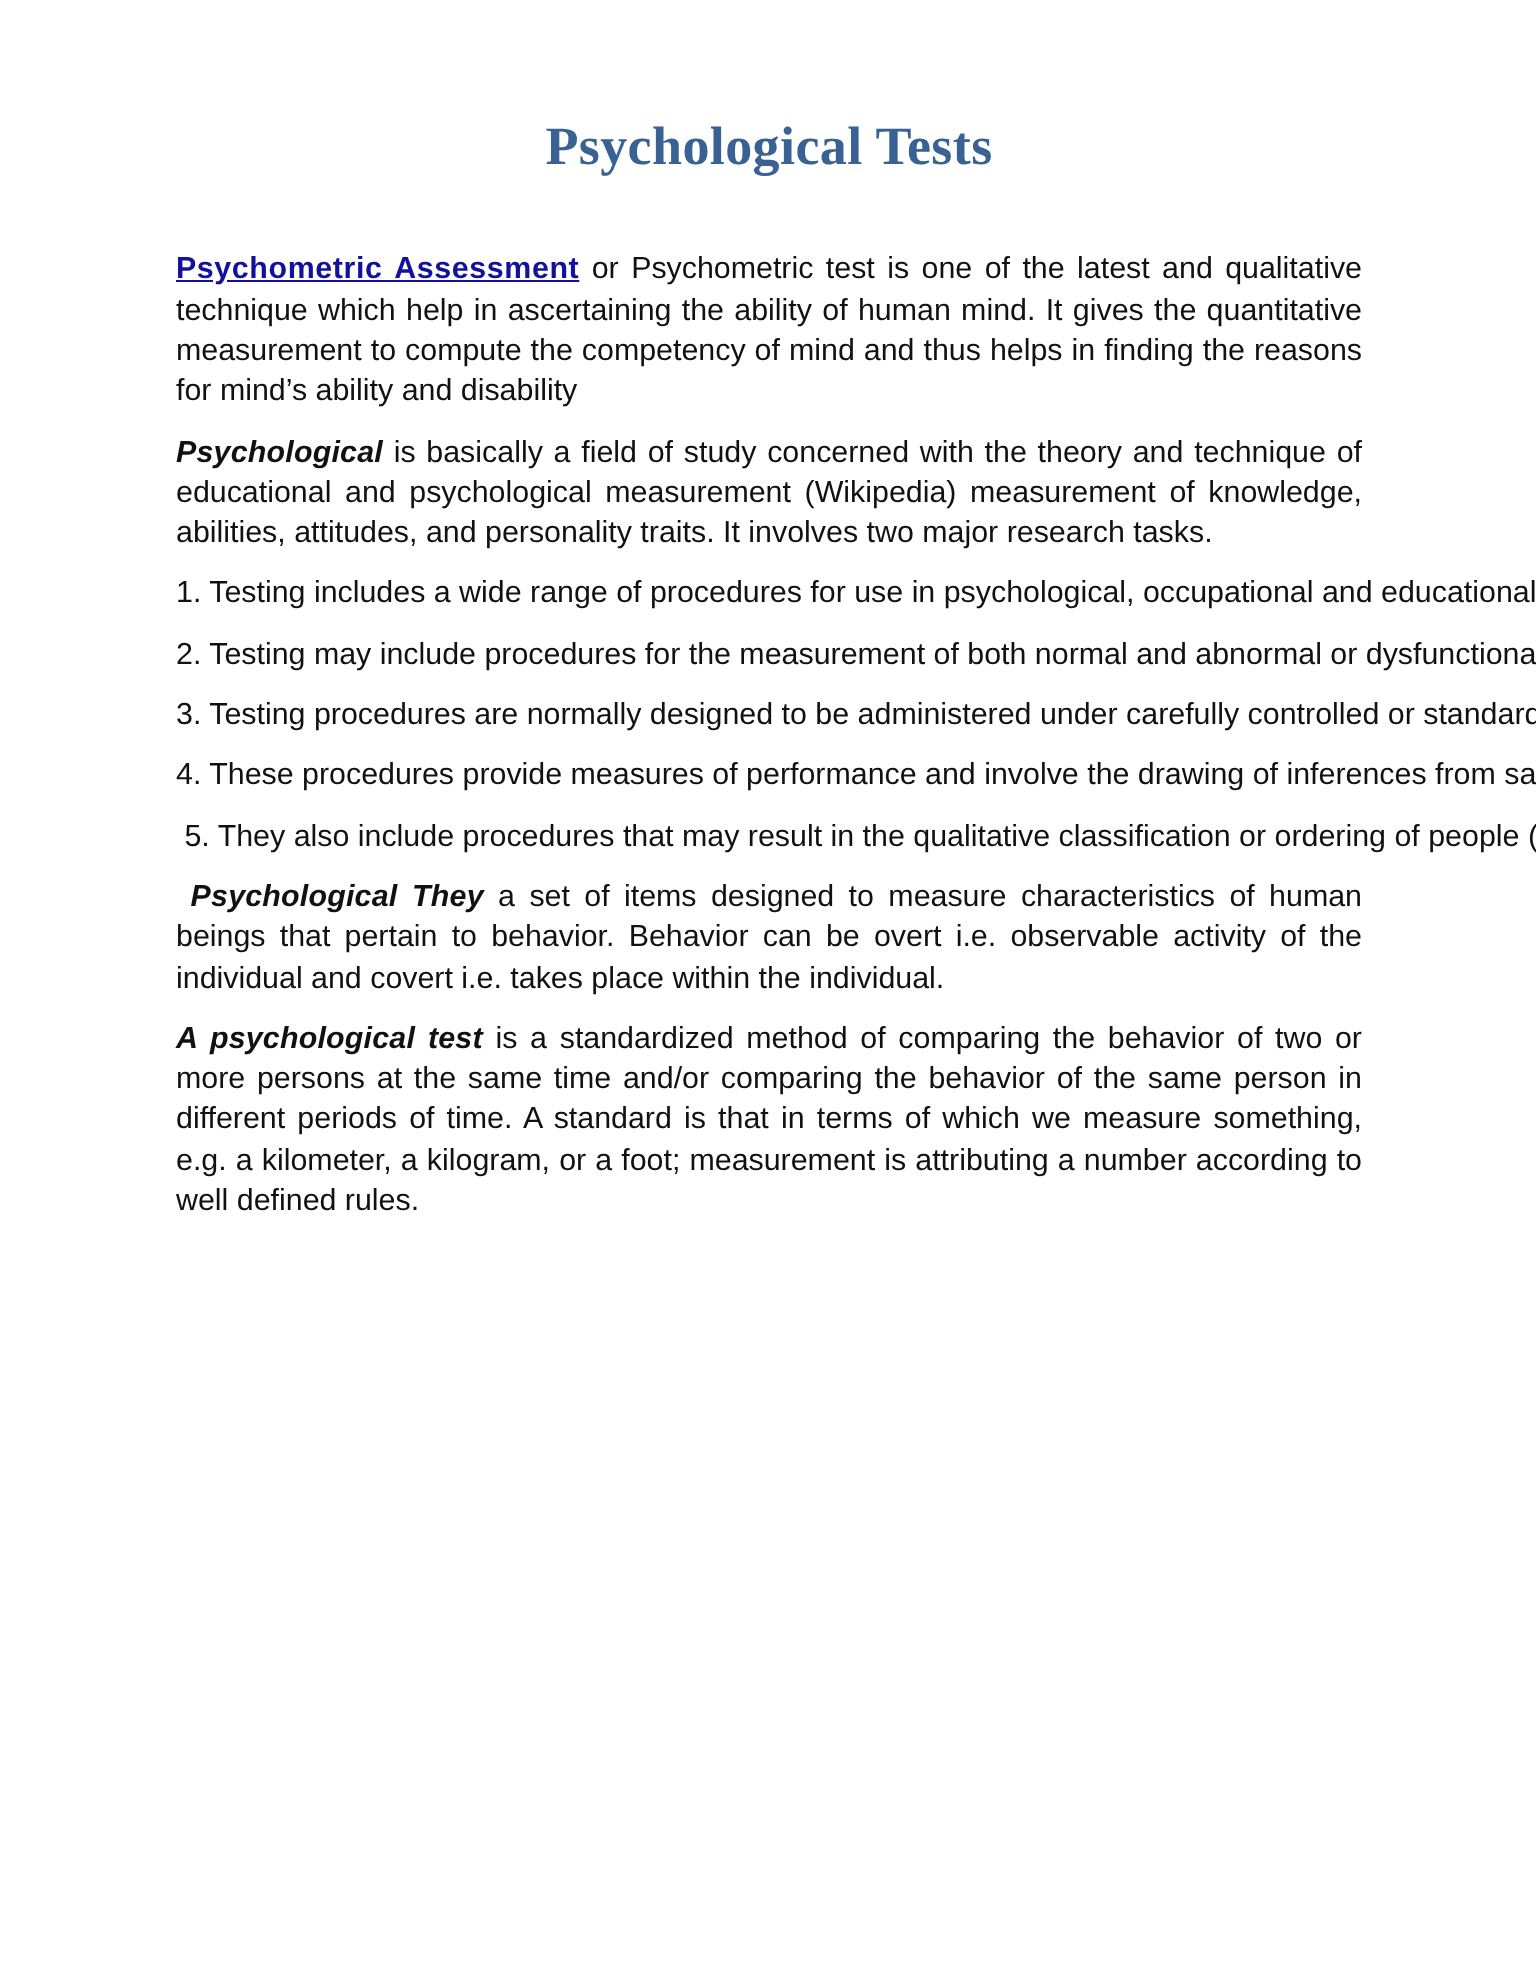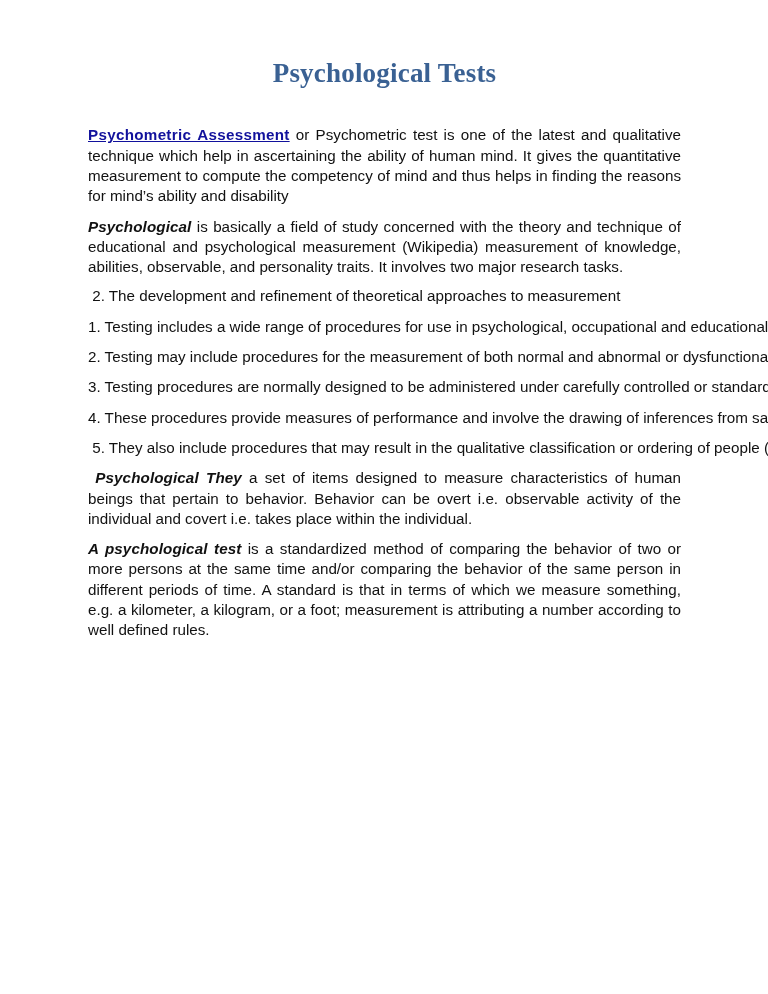--- a/index.html
+++ b/index.html
@@ -80,27 +80,24 @@
 <div class="page">
   <div class="content">
 
     <h1 class="doc-title">Psychological Tests</h1>
 
     <p class="body-block gap-first nostretch">
       <span class="lnk">Psychometric Assessment</span><span> or Psychometric test is one of the latest and qualitative technique which help in ascertaining the ability of human mind. It gives the quantitative measurement to compute the competency of mind and thus helps in finding the reasons for mind’s ability and disability</span>
     </p>
 
     <p class="body-block gap nostretch">
-      <span class="bi">Psychological</span><span> is basically a field of study concerned with the theory and technique of educational and psychological measurement (Wikipedia) measurement of knowledge, abilities, observable, and personality traits. It involves two major research tasks.</span>
+      <span class="bi">Psychological</span><span> is basically a field of study concerned with the theory and technique of educational and psychological measurement (Wikipedia) measurement of knowledge, abilities, attitudes, and personality traits. It involves two major research tasks.</span>
     </p>
 
 
-    <p class="body-block gap-sm nostretch">
-      <span class="lead-space"> 2. The development and refinement of theoretical approaches to measurement</span>
-    </p>
 
 
     <p class="body-block gap nostretch">
       <span class="lead-space">1. Testing includes a wide range of procedures for use in psychological, occupational and educational assessment.</span>
     </p>
 
     <p class="body-block gap nostretch">
       <span class="lead-space">2. Testing may include procedures for the measurement of both normal and abnormal or dysfunctional behaviors.</span>
     </p>
 

